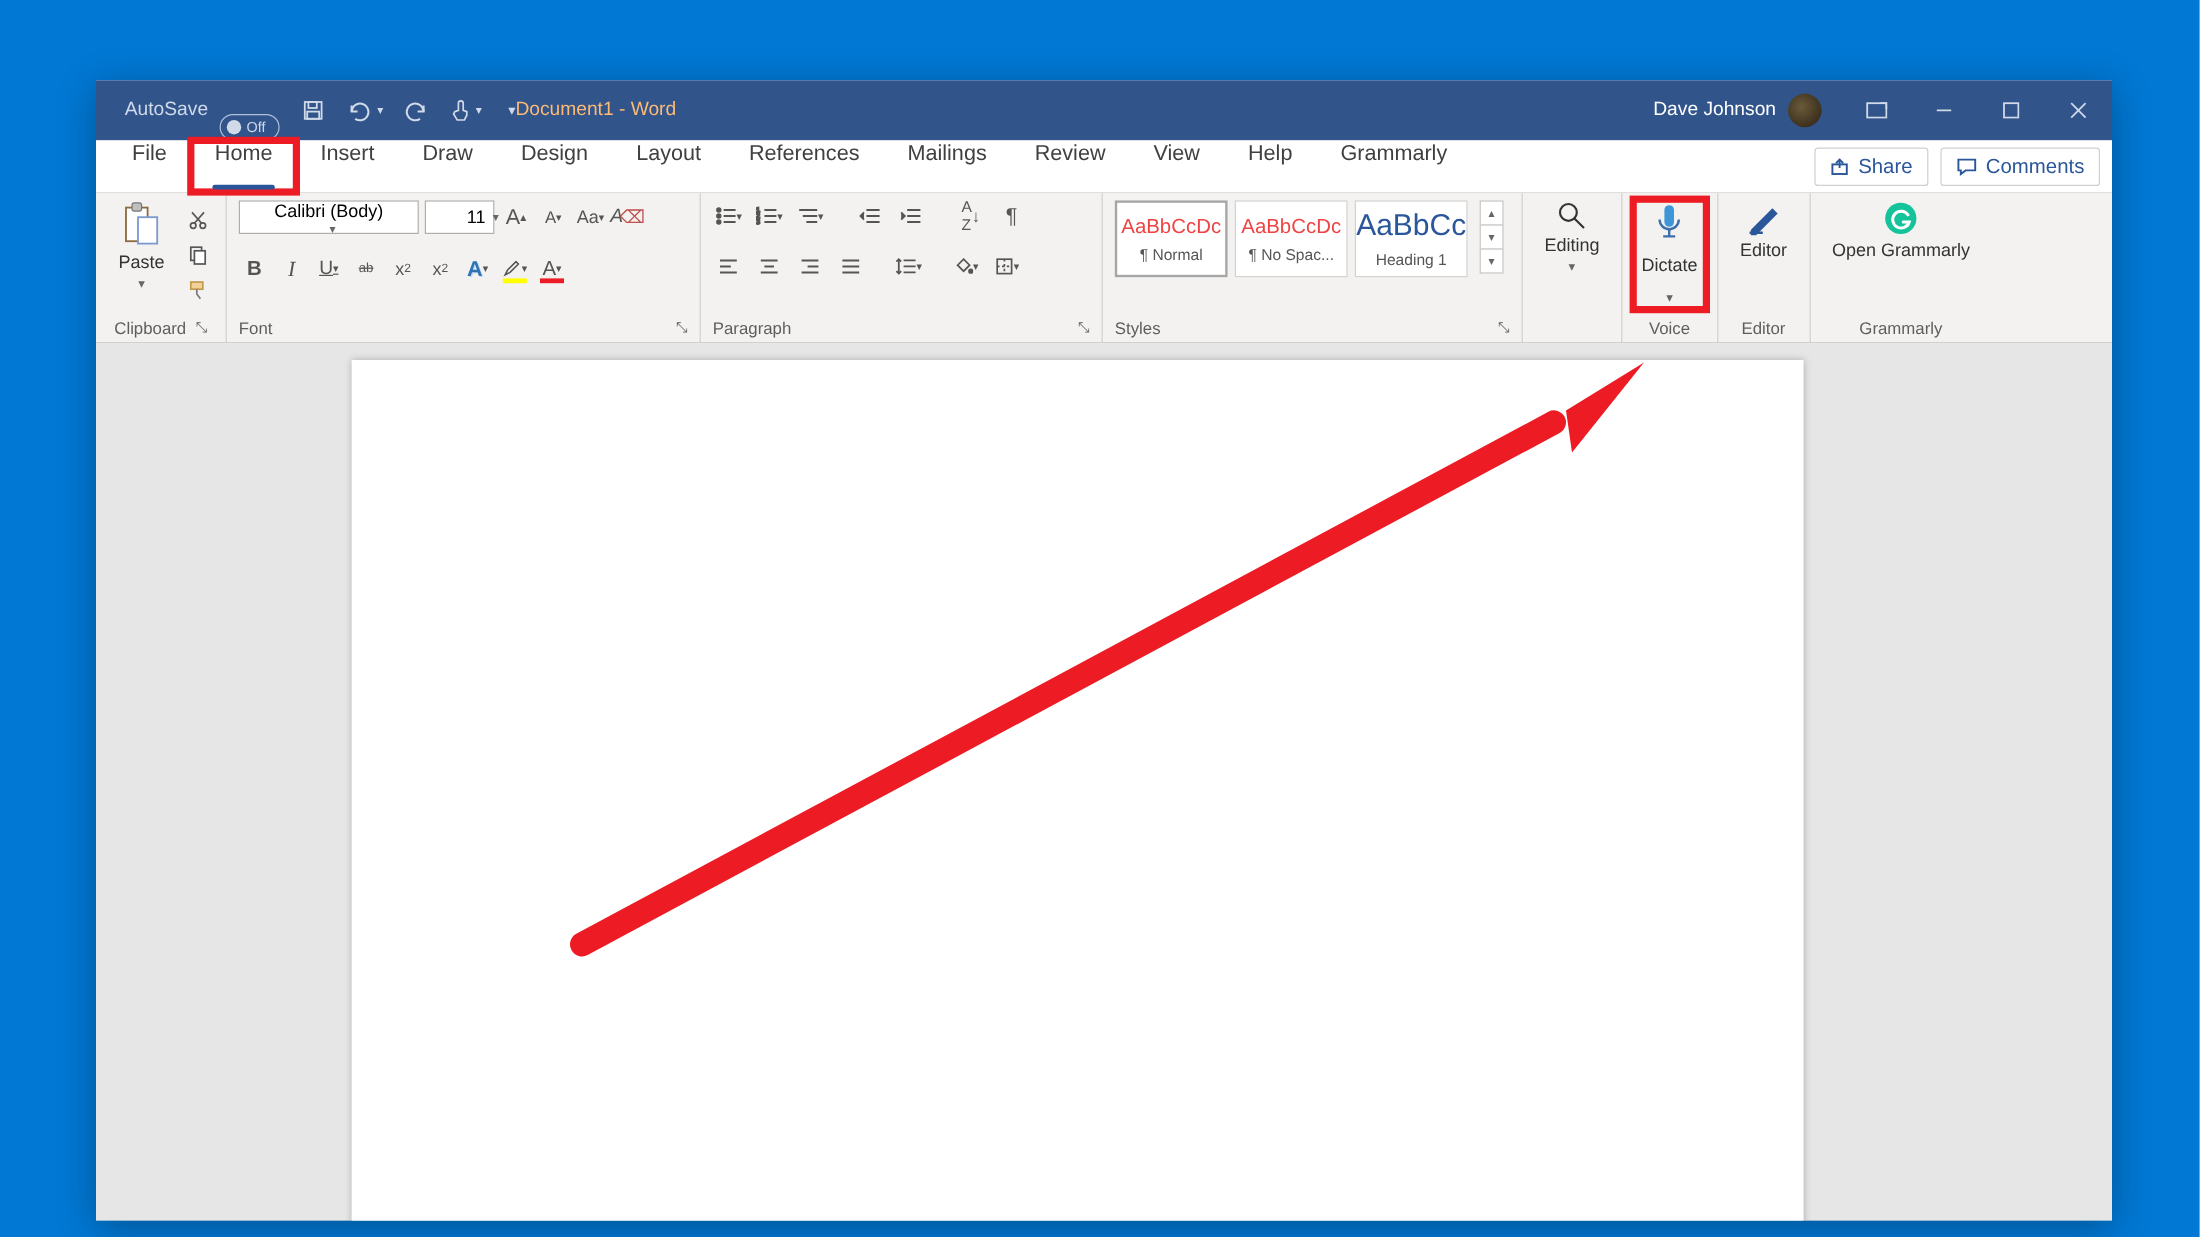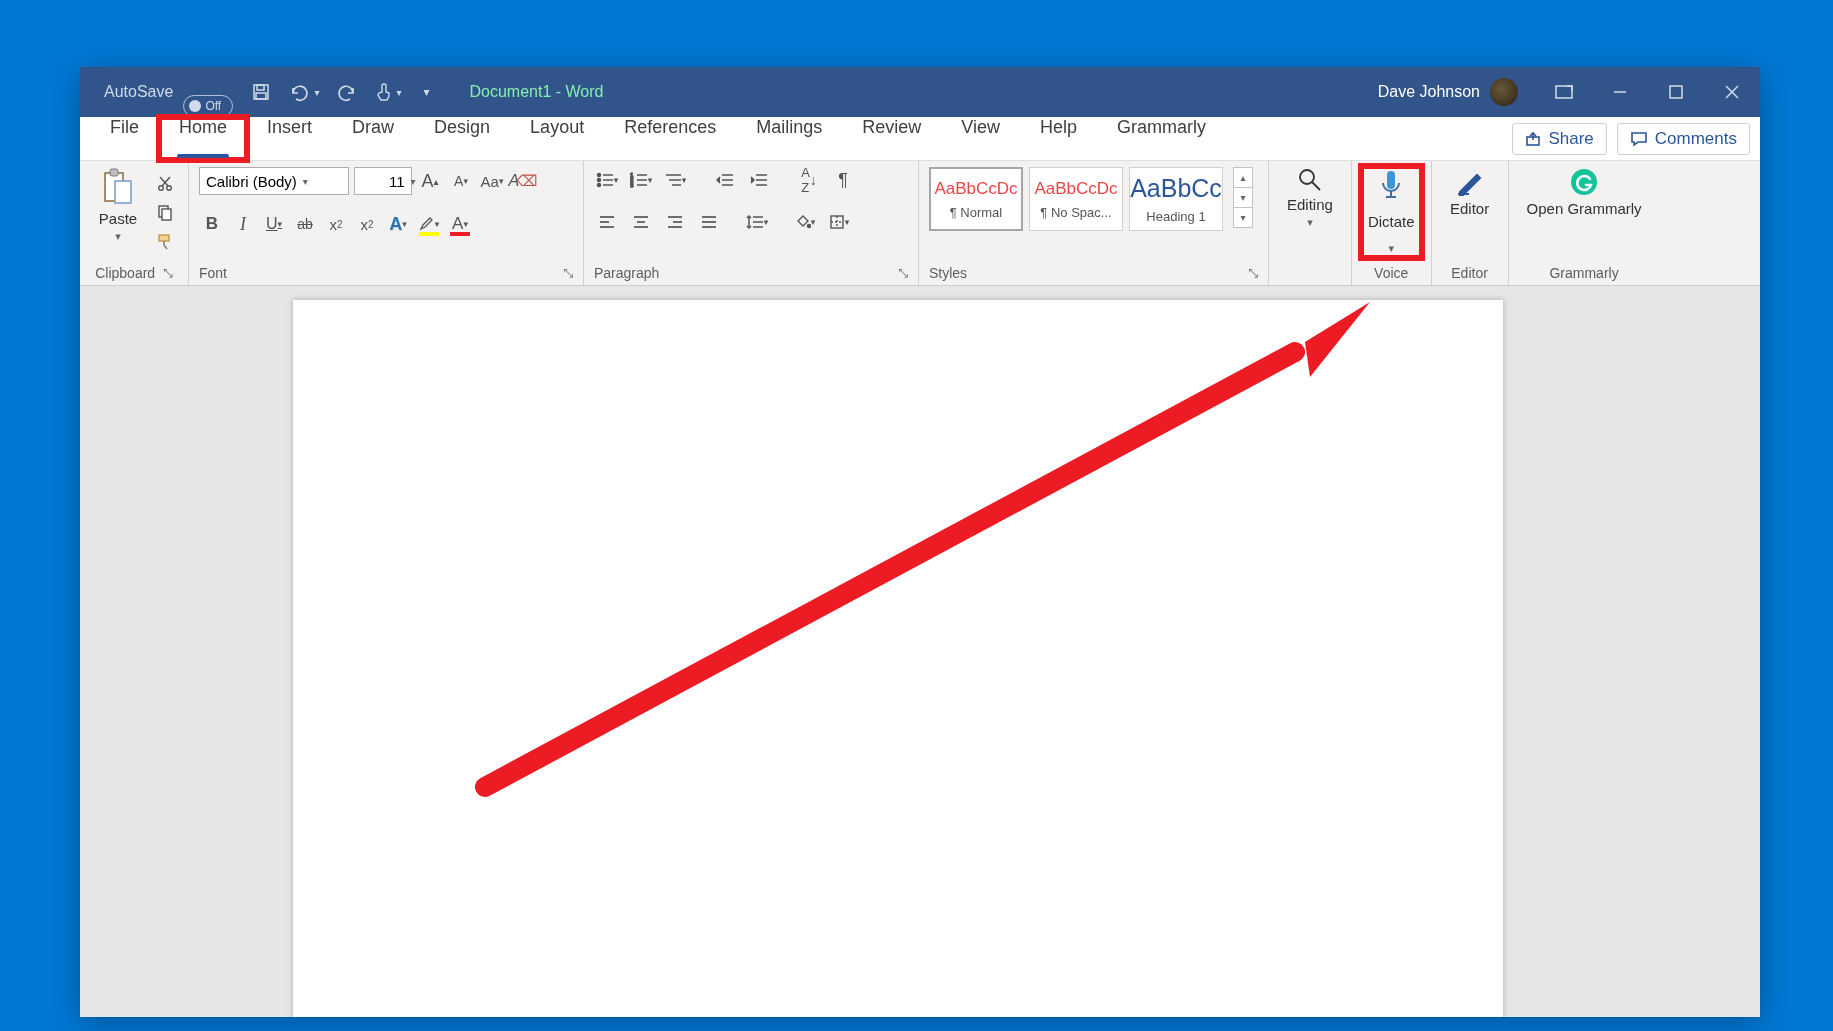--- a/index.html
+++ b/index.html
@@ -7,21 +7,21 @@
 .window { position: absolute; left: 80px; top: 67px; width: 1680px; height: 950px; background: #F3F2F1; box-shadow: 0 6px 30px rgba(0,0,0,.3); }
 
 
 .titlebar { height: 50px; background: #31548B; color: #fff; display: flex; align-items: center; font-size: 16px; }
 .titlebar .autosave { margin-left: 24px; color: #D0DAE8; }
 .titlebar .toggle { display:inline-flex; align-items:center; margin-left:10px; width:50px; height:22px; border:1px solid #B0C0DA; border-radius:11px; padding:0 5px; justify-content:flex-start; gap:4px;margin-top:28px;}
 .titlebar .toggle::before{content:""; width:12px; height:12px; background:#D0DAE8; border-radius:50%;}
 .titlebar .toggle-label{font-size:12px; color:#D0DAE8;}
 .titlebar .qatool { margin-left:18px; color:#D0DAE8; display:inline-flex; align-items:center; cursor:pointer;}
 .titlebar svg { display:block; }
-.titlebar .doc-title { margin-left: 40px; color:#86efac; }
+.titlebar .doc-title { color:#fdba74; }
 .searchbox { margin-left: 30px; width: 448px; height: 36px; background:#547BB3; display:flex; align-items:center; padding:0 14px; color:#C6D2E6; font-size:17px; }
 .searchbox svg{margin-right:18px;}
 .titlebar .spacer{flex:1;}
 .titlebar .username{ color:#fff; margin-right:10px; }
 .titlebar .avatar{ width:28px; height:28px; border-radius:50%; background:radial-gradient(circle at 40% 40%, #6a5a3a, #2a1f12); margin-right:18px;}
 .titlebar .winbtn{ width:56px; height:50px; display:flex; align-items:center; justify-content:center; color:#D0DAE8; cursor:pointer;}
 
 
 .tabrow { height: 44px; background:#fff; display:flex; align-items:center; font-size:18px; color:#3A3A3A; border-bottom: 1px solid #E1DFDD; padding: 0 10px;}
 .tab { padding: 0 20px; height:100%; display:flex; align-items:flex-start; cursor:pointer; position:relative; color:#404040;}
@@ -231,41 +231,41 @@
       </div>
       <div class="label">
           <span>Clipboard</span>
           <span class="launcher">⤡</span>
         </div>
     </div>
 
     <div class="group" style="min-width:395px;">
       <div class="body col">
         <div class="row">
-          <div class="fontcombo" style="width:150px;">
+          <div class="fontcombo" style="width:150px;flex-direction:column;">
               <span>Calibri (Body)</span>
               <span class="caret">▾</span>
             </div>
           <div class="fontcombo" style="width:58px;padding-left:34px;">
               <span>11</span>
               <span class="caret">▾</span>
             </div>
           <span class="smallbtn" style="font-size:18px;">A<sup style="font-size:10px;">▴</sup></span>
           <span class="smallbtn" style="font-size:14px;">A<sup style="font-size:9px;">▾</sup></span>
           <span class="smallbtn" style="font-size:15px;">Aa<span style="font-size:9px;">▾</span></span>
           <span class="smallbtn">
               <span style="font-style:italic; font-size:16px;">A</span>
               <span style="color:#C0504D; font-size:15px; margin-left:-3px;">⌫</span>
             </span>
         </div>
         <div class="row" style="margin-top:10px;">
           <span class="smallbtn" style="font-weight:bold; font-size:17px;">B</span>
           <span class="smallbtn" style="font-style:italic; font-family:serif; font-size:18px;">I</span>
           <span class="smallbtn" style="text-decoration:underline; font-size:16px;">U<span style="font-size:9px;">▾</span></span>
-          <span class="smallbtn" style="text-decoration:line-through; font-size:14px;">ab</span>
+          <span class="smallbtn" style="text-decoration:line-through; font-size:11px;">ab</span>
           <span class="smallbtn" style="font-size:15px;">x<sub style="font-size:10px;">2</sub></span>
           <span class="smallbtn" style="font-size:15px;">x<sup style="font-size:10px;">2</sup></span>
           <span class="smallbtn font-color-box" style="--uc:transparent;">
               <span style="color:#2E74B5; font-weight:bold; font-size:18px; text-shadow:1px 1px #C6D9F1;">A</span>
               <span style="font-size:9px;">▾</span>
             </span>
           <span class="smallbtn font-color-box" style="--uc:#FFFF00;">
               <svg width="16" height="14" viewBox="0 0 16 14" fill="none" stroke="#555" stroke-width="1.3">
                 <path d="M2 12l4-2 7-7-2-2-7 7z"></path>
               </svg>

